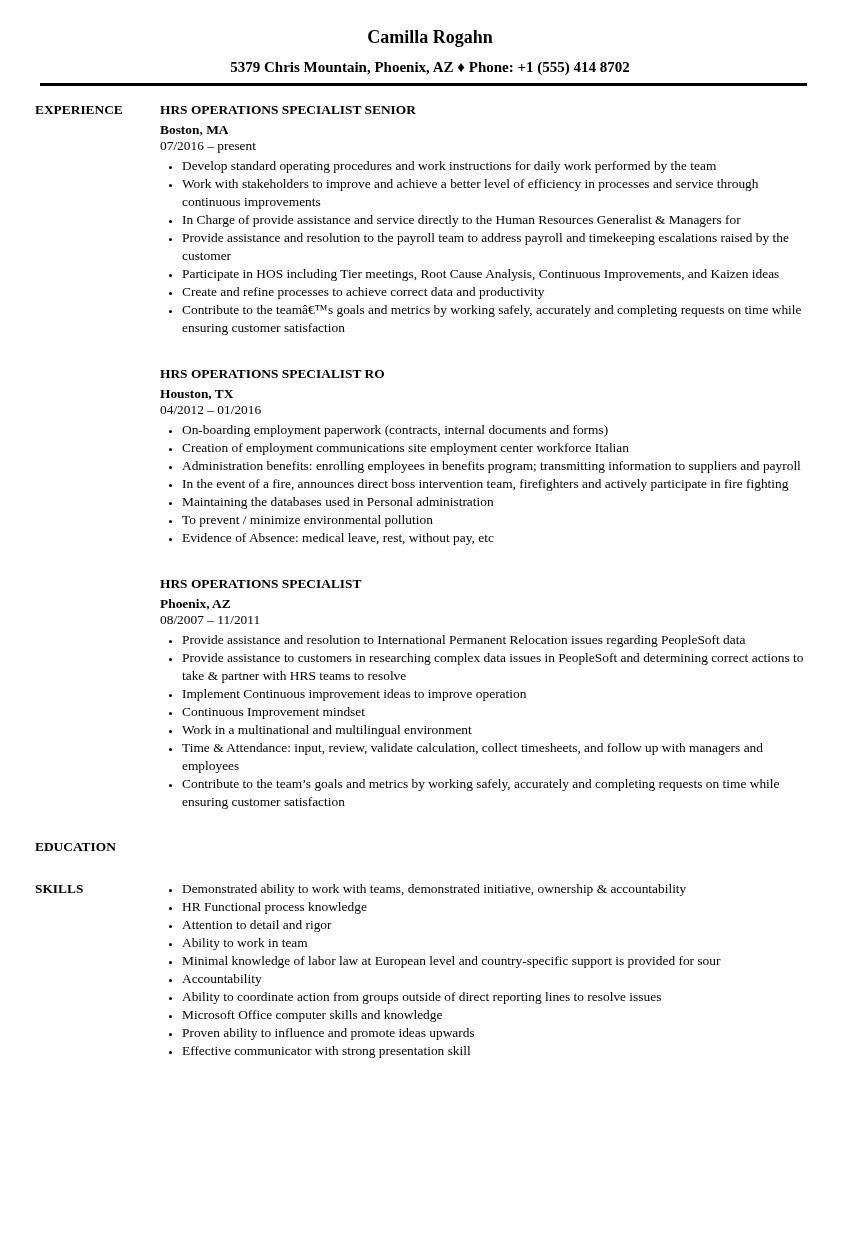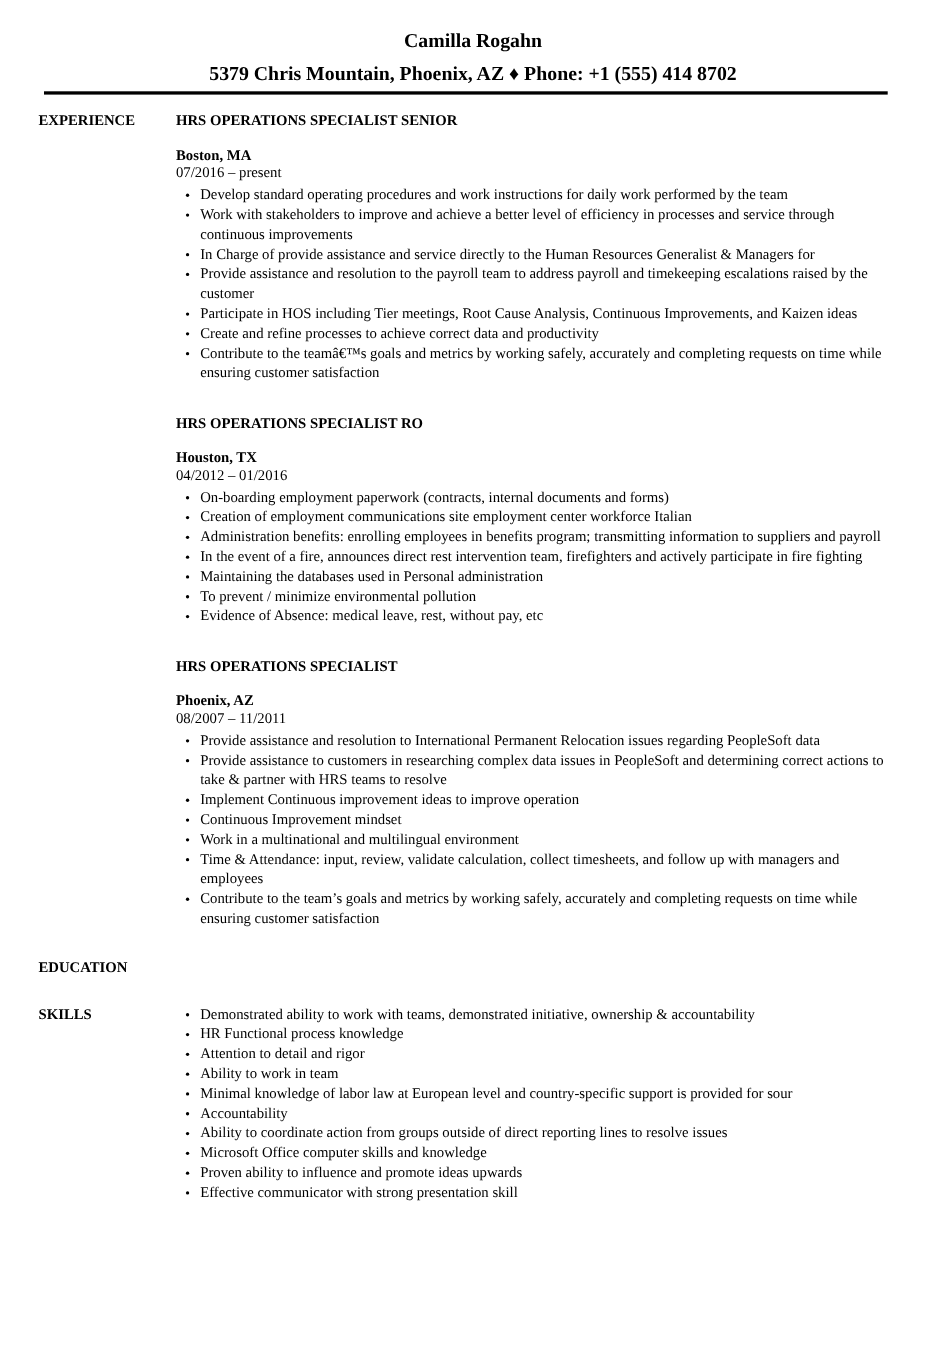--- a/index.html
+++ b/index.html
@@ -23,21 +23,21 @@
   header { text-align: center; }
   .name {
     font-size: 18px;
     font-weight: 700;
     line-height: 22px;
     margin: 0;
   }
   .contact {
     font-weight: 700;
     margin-top: 10px;
-    font-size: 18px;
+    font-size: 15px;
   }
   .rule {
     height: 3px;
     background: #000;
     margin: 7px 53px 0 40px;
   }
   .section {
     display: grid;
     grid-template-columns: 125px 1fr;
     padding-left: 35px;
@@ -49,21 +49,21 @@
   .section-label {
     font-weight: 700;
   }
   .job + .job { margin-top: 28px; }
   .job-title {
     font-weight: 700;
   }
   .job-location {
     font-weight: 700;
     line-height: 16px;
-    margin-top: 14px;
+    margin-top: 3px;
   }
   .job-dates {
     line-height: 16px;
   }
   ul.bullets {
     margin: 3px 0 0 0;
     padding-left: 22px;
     list-style: disc;
   }
   ul.bullets li {
@@ -108,21 +108,21 @@
       </div>
 
       <div class="job">
         <div class="job-title">HRS OPERATIONS SPECIALIST RO</div>
         <div class="job-location">Houston, TX</div>
         <div class="job-dates">04/2012 – 01/2016</div>
         <ul class="bullets">
             <li>On-boarding employment paperwork (contracts, internal documents and forms)</li>
             <li>Creation of employment communications site employment center workforce Italian</li>
             <li>Administration benefits: enrolling employees in benefits program; transmitting information to suppliers and payroll</li>
-            <li>In the event of a fire, announces direct rest intervention team, firefighters and actively participate in fire fighting</li>
+            <li>In the event of a fire, announces direct boss intervention team, firefighters and actively participate in fire fighting</li>
             <li>Maintaining the databases used in Personal administration</li>
             <li>To prevent / minimize environmental pollution</li>
             <li>Evidence of Absence: medical leave, rest, without pay, etc</li>
           </ul>
       </div>
 
       <div class="job">
         <div class="job-title">HRS OPERATIONS SPECIALIST</div>
         <div class="job-location">Phoenix, AZ</div>
         <div class="job-dates">08/2007 – 11/2011</div>

